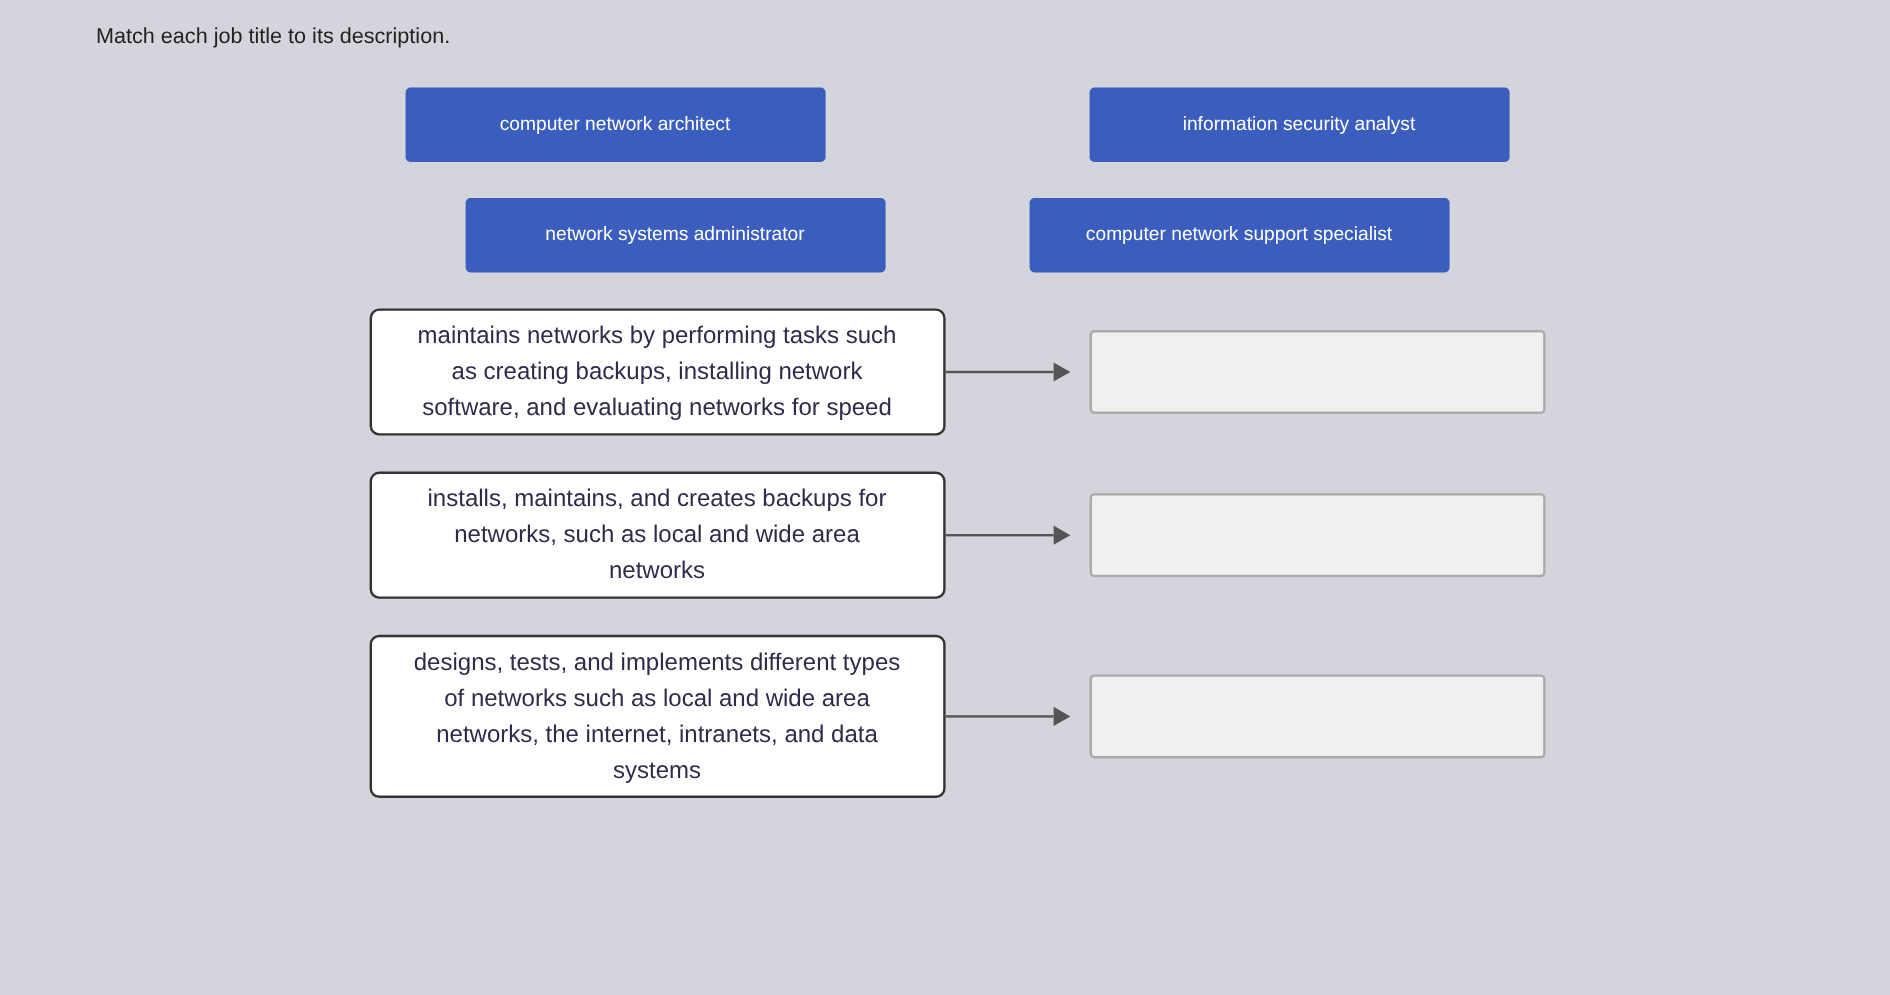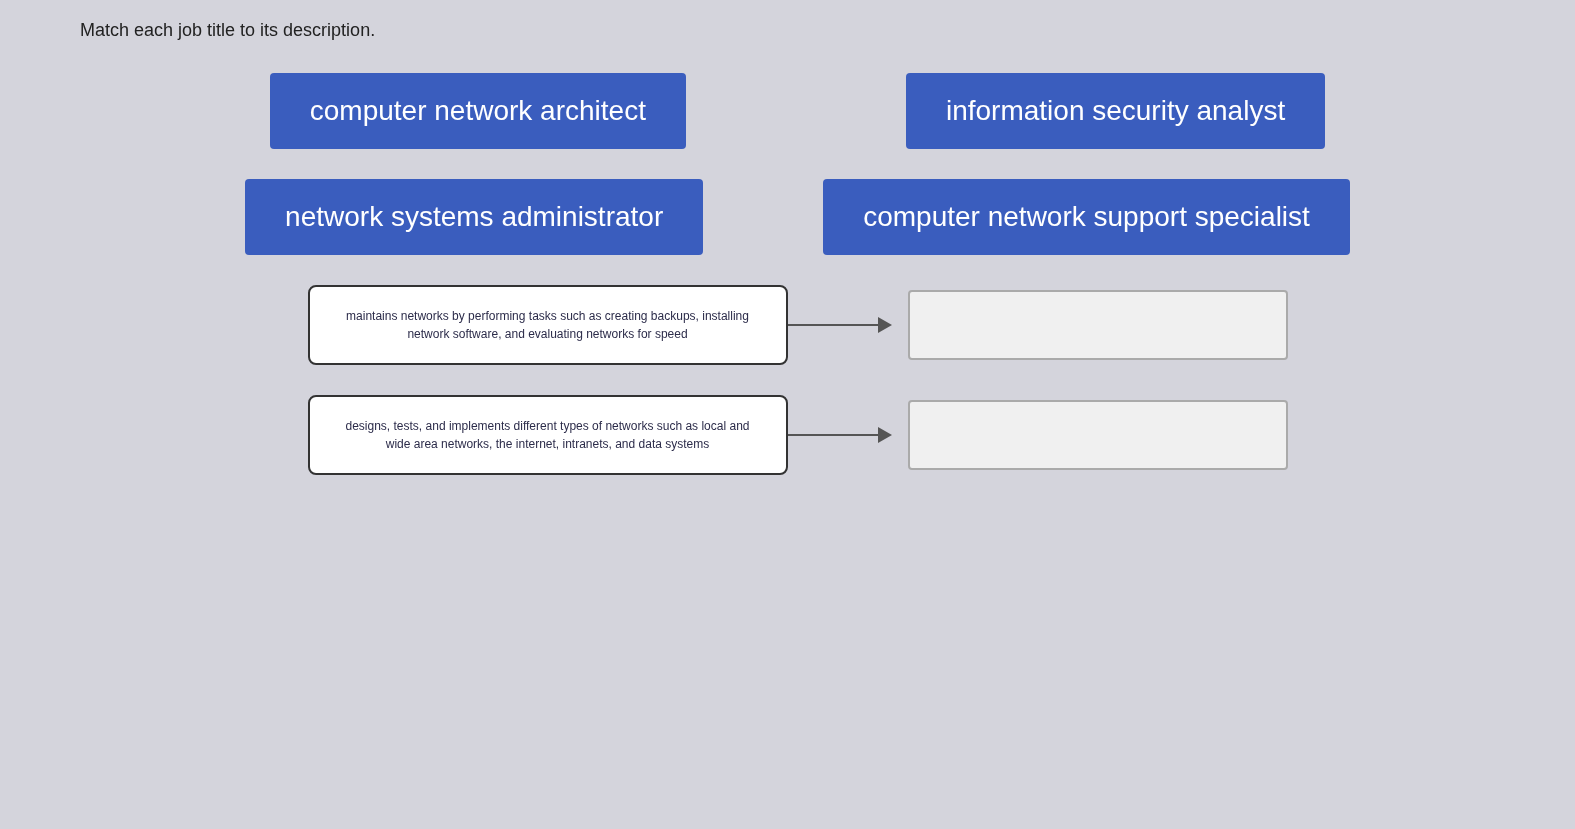--- a/index.html
+++ b/index.html
@@ -28,27 +28,27 @@
     .top-labels {
       display: flex;
       justify-content: center;
       gap: 220px;
       margin-bottom: 30px;
     }
 
     .label-btn {
       background-color: #3a5dbe;
       color: white;
-      font-size: 28px;
+      font-size: 16px;
       font-weight: 500;
       padding: 22px 40px;
       border: none;
       border-radius: 4px;
       cursor: pointer;
-      text-align: left;
+      text-align: center;
       min-width: 350px;
     }
 
     .matching-area {
       display: flex;
       flex-direction: column;
       gap: 30px;
       margin-top: 30px;
       align-items: center;
     }
@@ -57,24 +57,24 @@
       display: flex;
       align-items: center;
       gap: 0;
       width: 980px;
     }
 
     .description-box {
       border: 2px solid #333;
       border-radius: 8px;
       background: white;
-      padding: 20px 30px;
+      padding: 6px 30px;
       width: 480px;
       text-align: center;
-      font-size: 12px;
+      font-size: 20px;
       color: #2c2c4a;
       line-height: 1.5;
     }
 
     .arrow-line {
       display: flex;
       align-items: center;
       width: 120px;
       flex-shrink: 0;
     }
@@ -131,20 +131,25 @@
   </div>
 
   <div class="matching-area">
 
     <div class="match-row">
       <div class="description-box">maintains networks by performing tasks such as creating backups, installing network software, and evaluating networks for speed</div>
       <div class="arrow-line"></div>
       <div class="answer-box"></div>
     </div>
 
+    <div class="match-row">
+      <div class="description-box">installs, maintains, and creates backups for networks, such as local and wide area networks</div>
+      <div class="arrow-line"></div>
+      <div class="answer-box"></div>
+    </div>
 
     <div class="match-row">
       <div class="description-box">designs, tests, and implements different types of networks such as local and wide area networks, the internet, intranets, and data systems</div>
       <div class="arrow-line"></div>
       <div class="answer-box"></div>
     </div>
 
 
   </div>
 </div>

